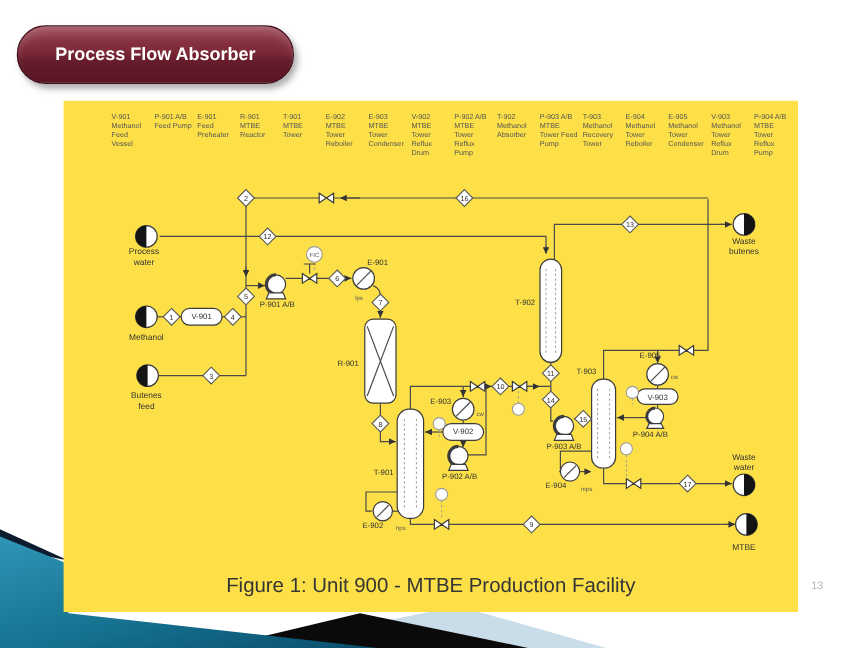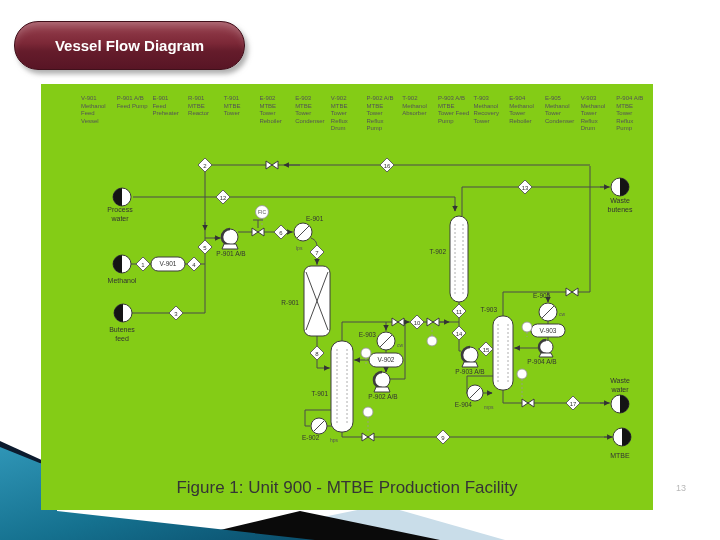--- a/index.html
+++ b/index.html
@@ -1,22 +1,22 @@
 <!DOCTYPE html>
 <html><head>
 <meta charset="utf-8">
 <style>
   html,body{margin:0;padding:0;}
   body{width:720px;height:540px;position:relative;overflow:hidden;background:#fff;
        font-family:"Liberation Sans","DejaVu Sans",sans-serif;}
   
   #deco{position:absolute;left:0;top:0;width:720px;height:540px;z-index:0;}
   
-  #figure-panel{position:absolute;left:41px;top:84px;width:612px;height:426px;
-      background:#84cc16;z-index:1;}
+  #figure-panel{position:absolute;left:53px;top:84px;width:612px;height:426px;
+      background:#fde047;z-index:1;}
   
   #legend{position:absolute;left:40px;top:11px;width:568px;display:grid;
       grid-template-columns:repeat(16,1fr);column-gap:3px;}
   .leg{font-size:6px;line-height:1.25;color:#555;word-wrap:break-word;}
   .leg-id{white-space:nowrap;}
   
   #caption{position:absolute;left:0;top:394px;width:100%;text-align:center;
       font-size:17px;color:#353535;}
   
   #page-num{position:absolute;left:676px;top:483px;font-size:9px;color:#b8b8b8;z-index:3;}
@@ -425,16 +425,16 @@
         <text class="snum" x="387" y="167.5" text-anchor="middle">16</text>
       </g>
     <g>
         <path class="dia" d="M573,396 L580,403 L573,410 L566,403 Z"></path>
         <text class="snum" x="573" y="405.5" text-anchor="middle">17</text>
       </g>
   </g>
 </svg>
 
 <div id="title-badge">
-  <span>Vessel Flow Diagram</span>
+  <span>Process Flow Absorber</span>
 </div>
 
 <div id="page-num">13</div>
 
 </body></html>

